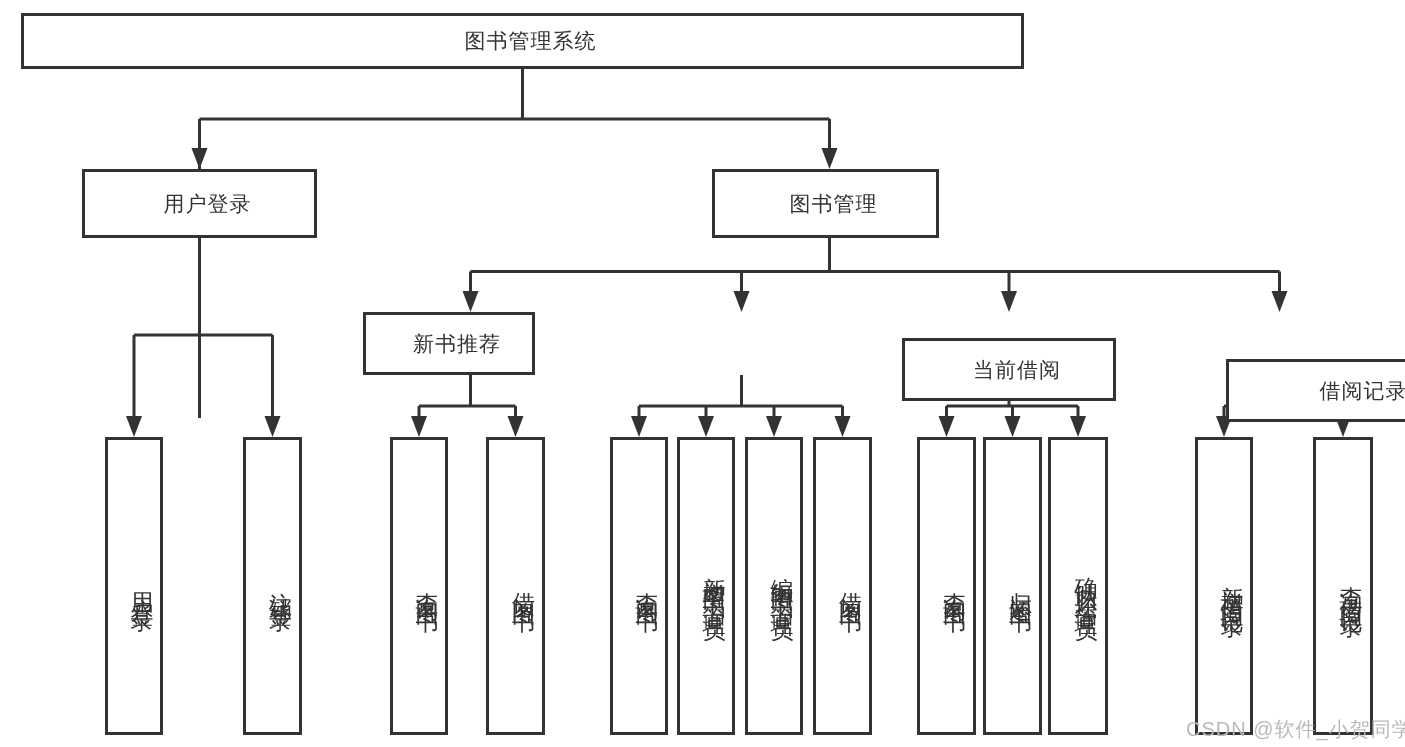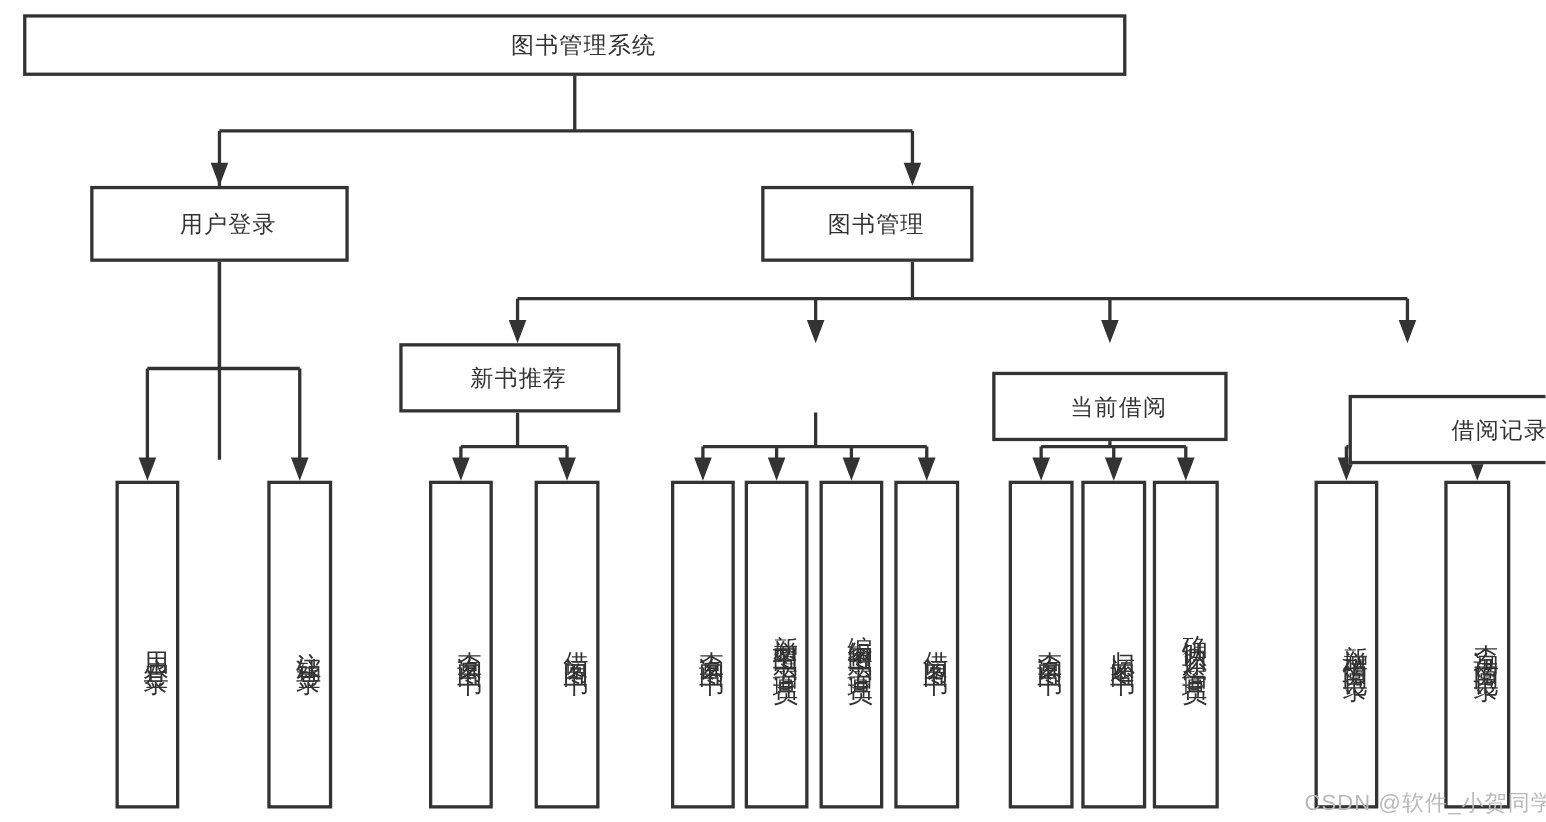--- a/index.html
+++ b/index.html
@@ -108,25 +108,25 @@
     <polygon class="arrowhead" points="1343,437 1335,416 1351,416"></polygon>
   </svg>
 
   <div class="hnode" style="left:21px; top:13px; width:1003px; height:56px;">
     <span>图书管理系统</span>
   </div>
 
   <div class="hnode" style="left:82px; top:169px; width:235px; height:69px;">
     <span>用户登录</span>
   </div>
-  <div class="hnode" style="left:692px; top:169px; width:193px; height:69px;text-align:right;">
+  <div class="hnode" style="left:712px; top:169px; width:227px; height:69px;text-align:right;">
     <span>图书管理</span>
   </div>
 
-  <div class="hnode" style="left:363px; top:312px; width:201px; height:63px;">
+  <div class="hnode" style="left:363px; top:312px; width:172px; height:63px;">
     <span>新书推荐</span>
   </div>
   <div class="hnode" style="left:902px; top:312px; width:214px; height:63px;margin-top:26px;">
     <span>当前借阅</span>
   </div>
   <div class="hnode" style="left:1226px; top:312px; width:259px; height:63px;margin-top:47px;">
     <span>借阅记录</span>
   </div>
 
   <div class="vnode" style="left:105px; top:437px; width:58px; height:298px;">

